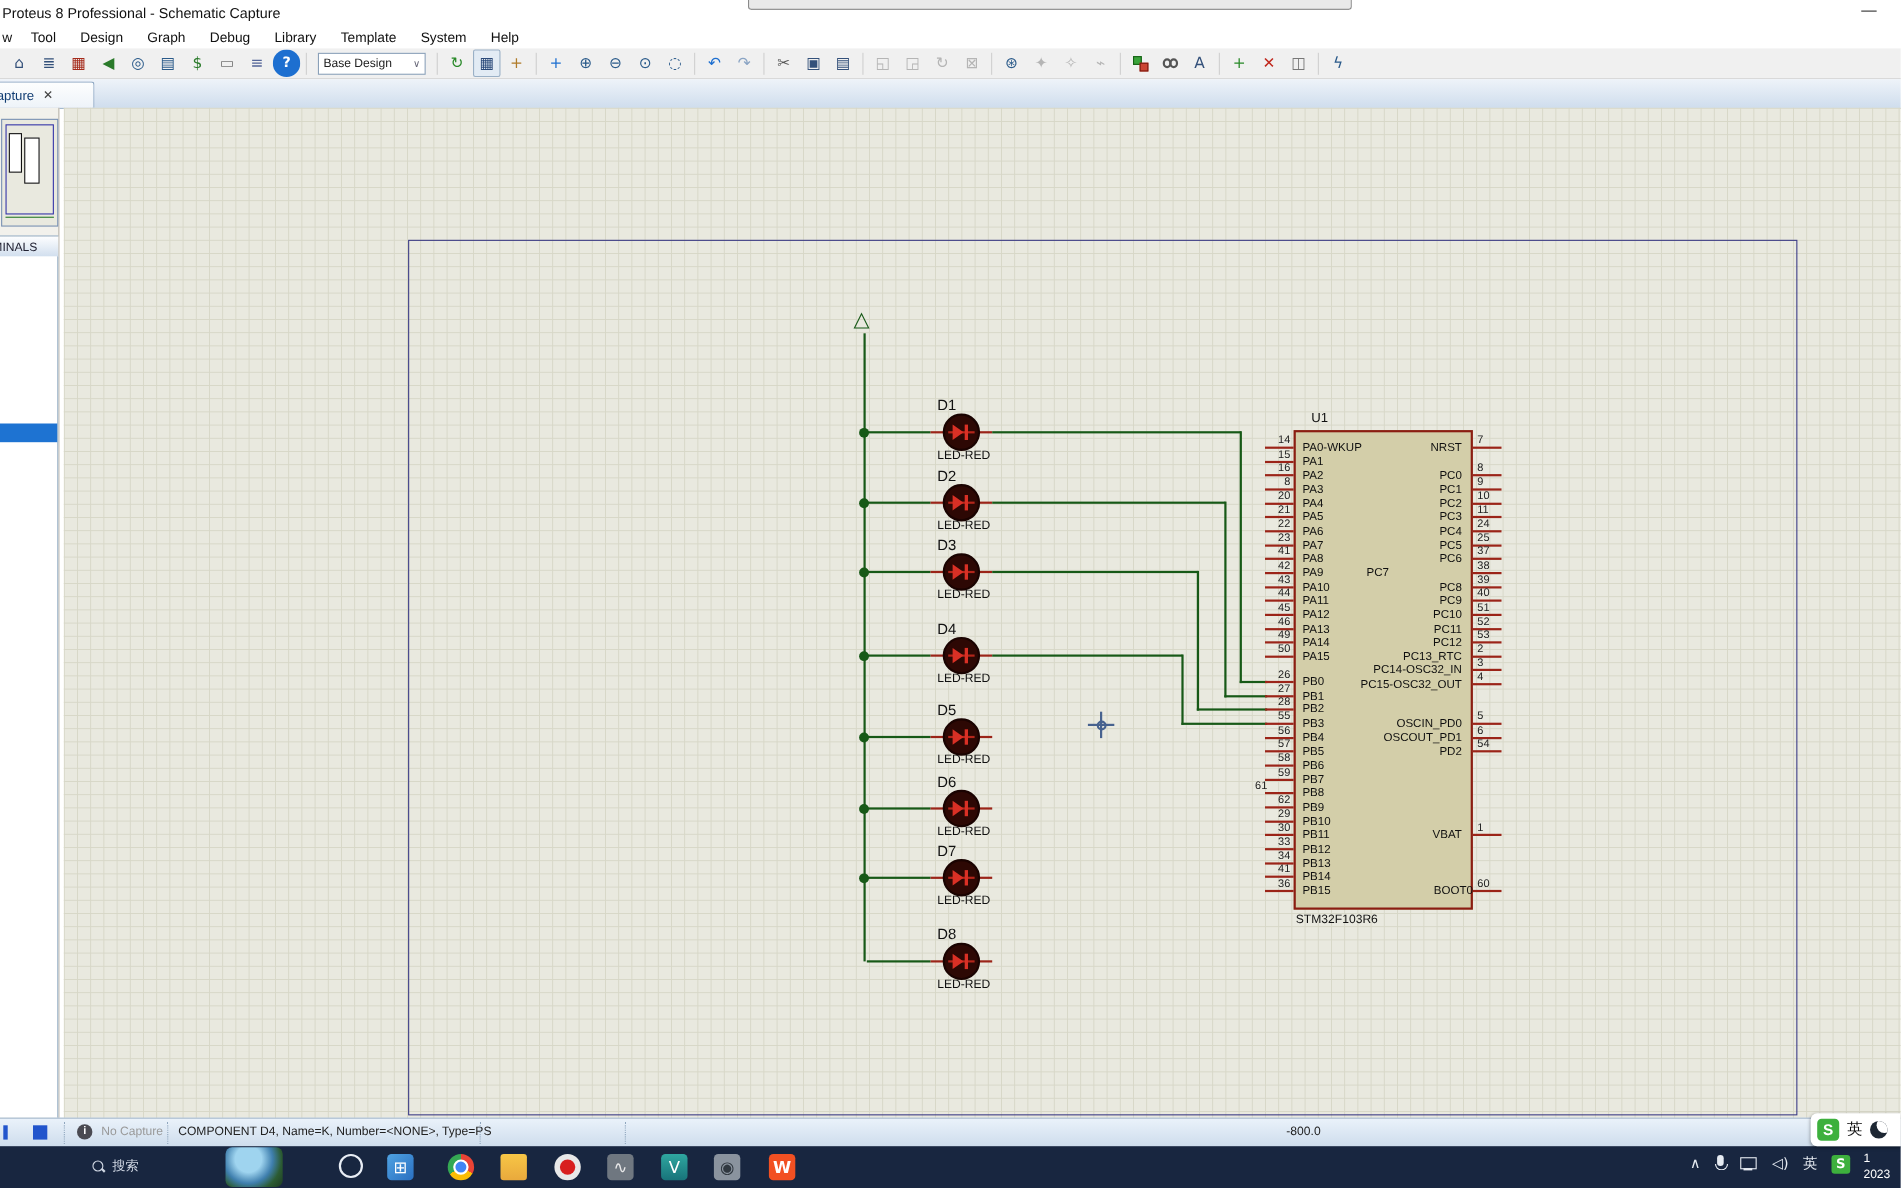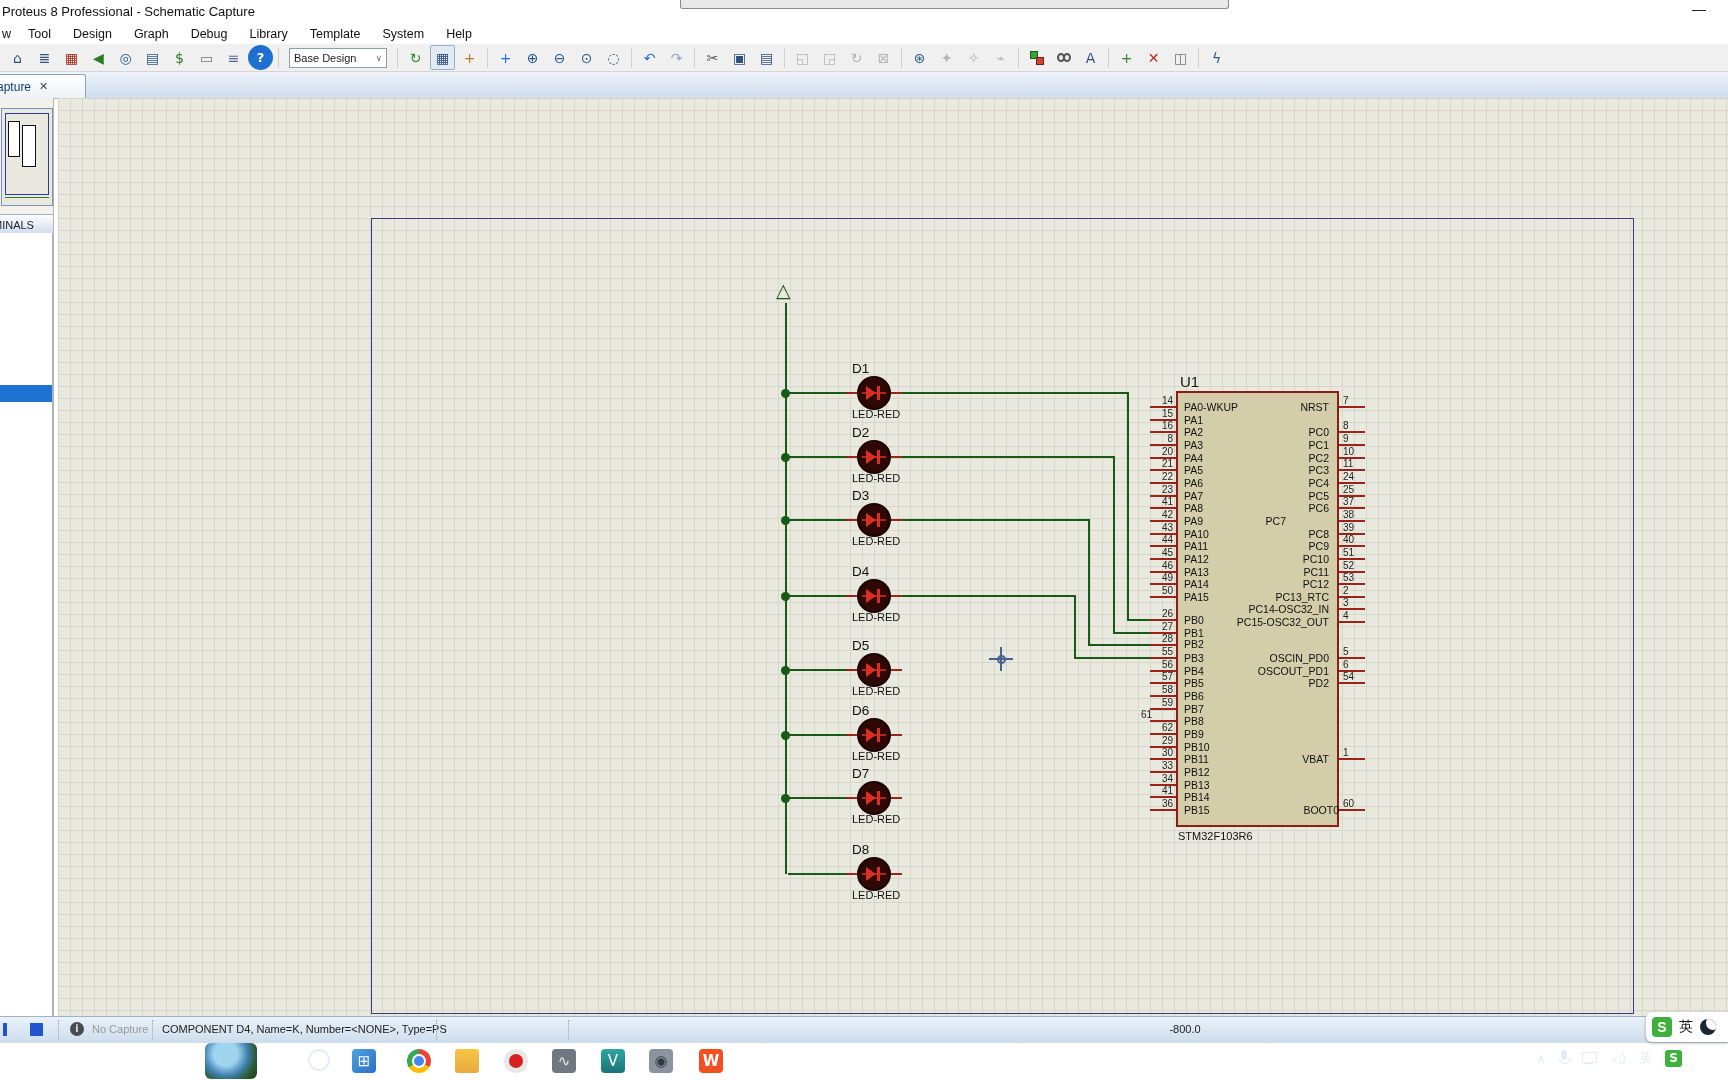--- a/index.html
+++ b/index.html
@@ -70,21 +70,21 @@
   .term{position:absolute;font-family:"DejaVu Sans",sans-serif;color:#175917;font-size:19px;line-height:19px;}
   .led-circle{position:absolute;width:34px;height:34px;border-radius:50%;background:#2d0804;border:2px solid #1a0301;box-sizing:border-box;}
   .led-line{position:absolute;width:24px;height:2px;background:#b3261b;left:3px;top:14px;}
   .led-tri{position:absolute;left:7px;top:8px;width:0;height:0;border-top:7px solid transparent;border-bottom:7px solid transparent;border-left:10px solid #d93025;}
   .led-bar{position:absolute;left:18px;top:8px;width:2.5px;height:14px;background:#d93025;}
   .sref{position:absolute;font-size:13.5px;color:#111;}
   .sval{position:absolute;font-size:11px;color:#111;}
   #chip-body{position:absolute;background:#d3cea9;border:2px solid #8b1d12;box-sizing:border-box;}
   .pin-num{position:absolute;width:32px;font-size:10px;color:#222;}
   .pin-lab{position:absolute;font-size:10.5px;color:#101010;white-space:nowrap;}
-  #chip-ref{position:absolute;font-size:15px;color:#111;}
+  #chip-ref{position:absolute;font-size:12px;color:#111;margin-left:12px;}
   #chip-part{position:absolute;font-size:11px;color:#111;}
   #cursor .c1{position:absolute;background:#47628f;}
   #cursor .c2{position:absolute;width:9px;height:9px;border:2px solid #47628f;border-radius:50%;background:transparent;box-sizing:border-box;}
 
   
   #statusbar{position:absolute;left:0;top:1016px;width:100%;height:26px;
     background:linear-gradient(#eaf2fa,#cddcec);border-top:1px solid #9db3c9;font-size:11px;color:#333;}
   #sim-pause{position:absolute;left:-4px;top:6px;width:14px;height:13px;}
   #sim-pause:before,#sim-pause:after{content:"";position:absolute;top:0;width:4px;height:13px;background:#2255cc;}
   #sim-pause:before{left:0;} #sim-pause:after{left:7px;}
@@ -464,21 +464,21 @@
         <div class="pin-num" style="left: 1285px; top: 372.9px;">24</div>
         <div class="pin-lab" style="left: 1118px; top: 378.9px; width: 153px; text-align: right;">PC4</div>
         <div class="stubseg" style="left: 1281px; top: 396.6px; width: 26px; height: 2px;"></div>
         <div class="pin-num" style="left: 1285px; top: 385.6px;">25</div>
         <div class="pin-lab" style="left: 1118px; top: 391.6px; width: 153px; text-align: right;">PC5</div>
         <div class="stubseg" style="left: 1281px; top: 409.2px; width: 26px; height: 2px;"></div>
         <div class="pin-num" style="left: 1285px; top: 398.2px;">37</div>
         <div class="pin-lab" style="left: 1118px; top: 404.2px; width: 153px; text-align: right;">PC6</div>
         <div class="stubseg" style="left: 1281px; top: 421.9px; width: 26px; height: 2px;"></div>
         <div class="pin-num" style="left: 1285px; top: 410.9px;">38</div>
-        <div class="pin-lab" style="left: 1056px; top: 416.9px; width: 153px; text-align: right; padding-left: 19px;">PC7</div>
+        <div class="pin-lab" style="left: 1118px; top: 416.9px; width: 153px; text-align: center;">PC7</div>
         <div class="stubseg" style="left: 1281px; top: 434.5px; width: 26px; height: 2px;"></div>
         <div class="pin-num" style="left: 1285px; top: 423.5px;">39</div>
         <div class="pin-lab" style="left: 1118px; top: 429.5px; width: 153px; text-align: right;">PC8</div>
         <div class="stubseg" style="left: 1281px; top: 447.2px; width: 26px; height: 2px;"></div>
         <div class="pin-num" style="left: 1285px; top: 436.2px;">40</div>
         <div class="pin-lab" style="left: 1118px; top: 442.2px; width: 153px; text-align: right;">PC9</div>
         <div class="stubseg" style="left: 1281px; top: 459.8px; width: 26px; height: 2px;"></div>
         <div class="pin-num" style="left: 1285px; top: 448.8px;">51</div>
         <div class="pin-lab" style="left: 1118px; top: 454.8px; width: 153px; text-align: right;">PC10</div>
         <div class="stubseg" style="left: 1281px; top: 472.5px; width: 26px; height: 2px;"></div>
@@ -525,20 +525,26 @@
     <div class="st-sep" style="left:58px"></div>
     <div id="info-icon">i</div>
     <span id="no-messages">No Capture</span>
     <div class="st-sep" style="left:152px"></div>
     <span id="comp-info">COMPONENT D4, Name=K, Number=&lt;NONE&gt;, Type=PS</span>
     <div class="st-sep" style="left:436px"></div>
     <div class="st-sep" style="left:568px"></div>
     <span id="coord">-800.0</span>
   </div>
 
+  <div id="taskbar">
+    <div id="tb-search">
+      <span class="maggy"></span>
+      <span>搜索</span>
+    </div>
+  </div>
   <div id="tb-earth"></div>
 
   <div id="tray">
     <span>∧</span>
     <span class="tr-mic"></span>
     <span class="tr-net"></span>
     <span>◁)</span>
     <span>英</span>
     <span class="tr-sogou">S</span>
   </div>

